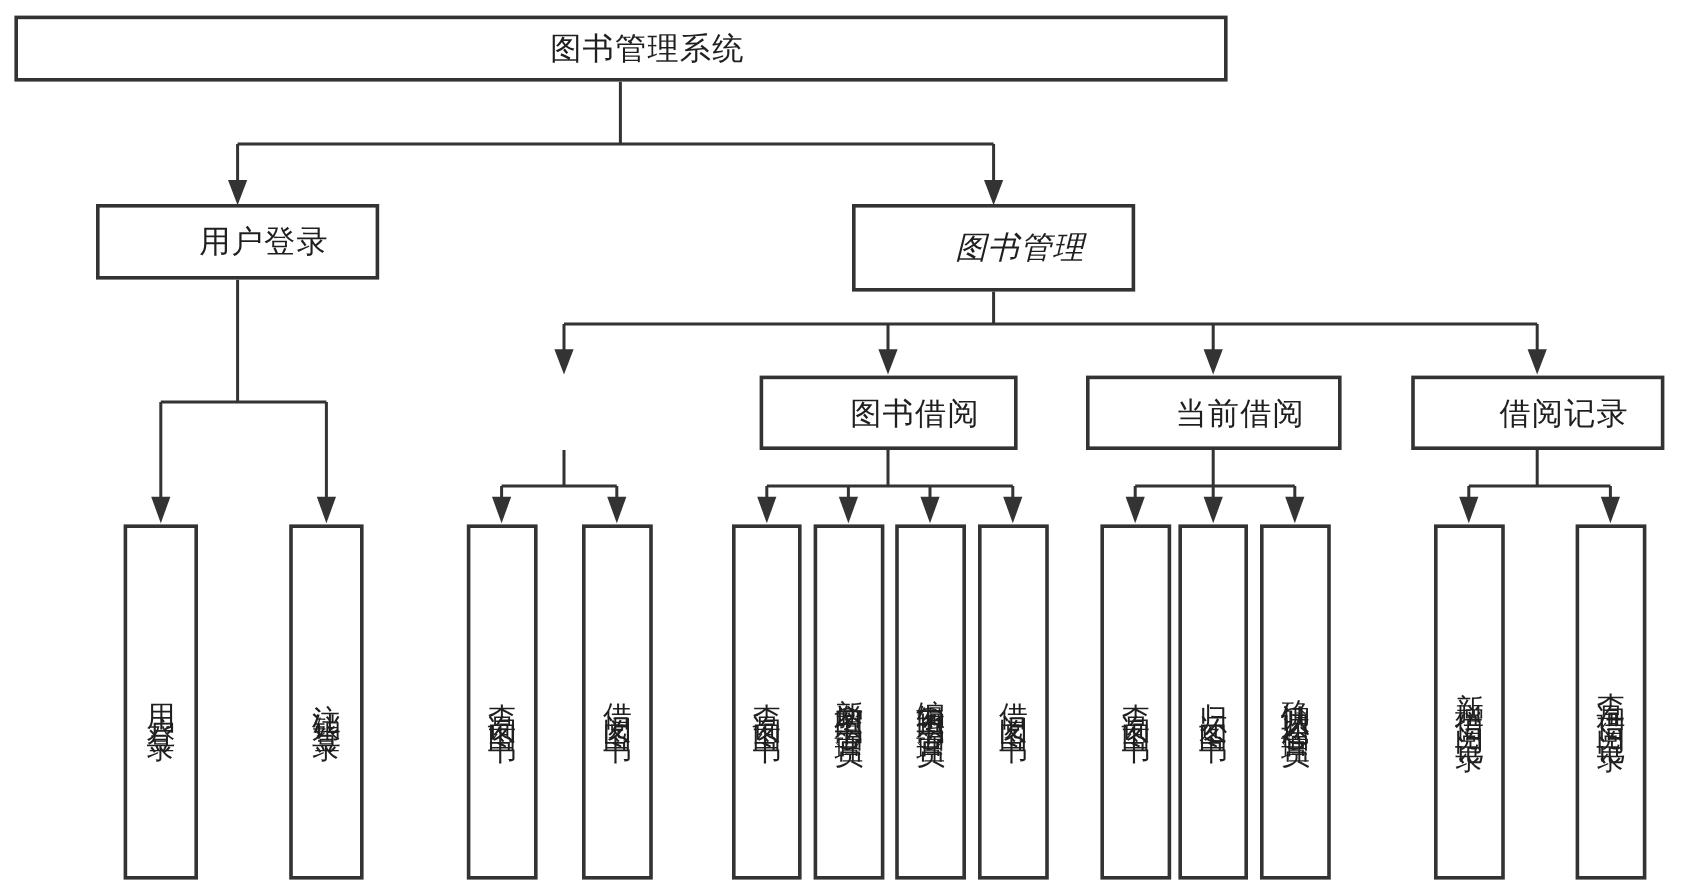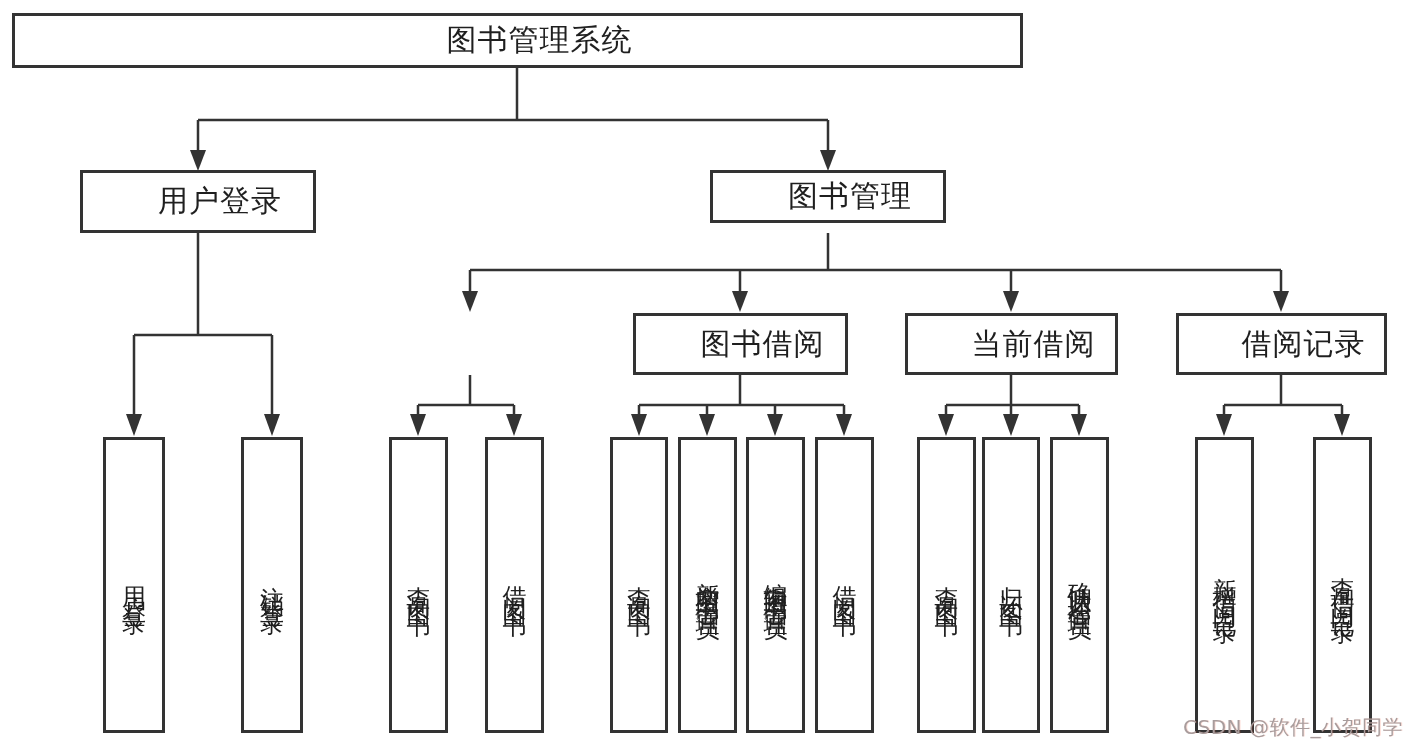--- a/index.html
+++ b/index.html
@@ -19,24 +19,24 @@
   }
   #connectors{position:absolute;left:0;top:0;width:1405px;height:747px;}
   .node{
     position:absolute;
     box-sizing:border-box;
     border:3px solid var(--line);
     background:#fff;
     display:flex;align-items:center;justify-content:center;
     text-align:center;
   }
-  .hnode{font-size:30px;letter-spacing:1px;padding-left:44px;}
+  .hnode{font-size:26px;letter-spacing:1px;padding-left:44px;}
   .root{left:12px;top:13px;width:1011px;height:55px;}
   .l2a{left:80px;top:170px;width:236px;height:63px;}
-  .l2b{left:710px;top:170px;width:236px;height:53px;}
+  .l2b{left:710px;top:170px;width:236px;height:73px;font-style:italic;}
   .l3{top:313px;height:62px;}
   .l3a{left:363px;width:215px;}
   .l3b{left:633px;width:215px;}
   .l3c{left:905px;width:213px;}
   .l3d{left:1176px;width:211px;}
   .leaf{top:437px;height:296px;}
   .vtext{
     writing-mode:vertical-rl;
     text-orientation:mixed;
     line-height:1;
@@ -156,15 +156,14 @@
     <span class="vtext vtight">确认归还（管理员）</span>
   </div>
 
   <div class="node leaf" style="left:1195px;width:59px;">
     <span class="vtext">新增借阅记录</span>
   </div>
   <div class="node leaf" style="left:1313px;width:59px;">
     <span class="vtext">查询借阅记录</span>
   </div>
 
-  <div class="watermark">CSDN @软件_小贺同学</div>
 
 </div>
 
 </body></html>

